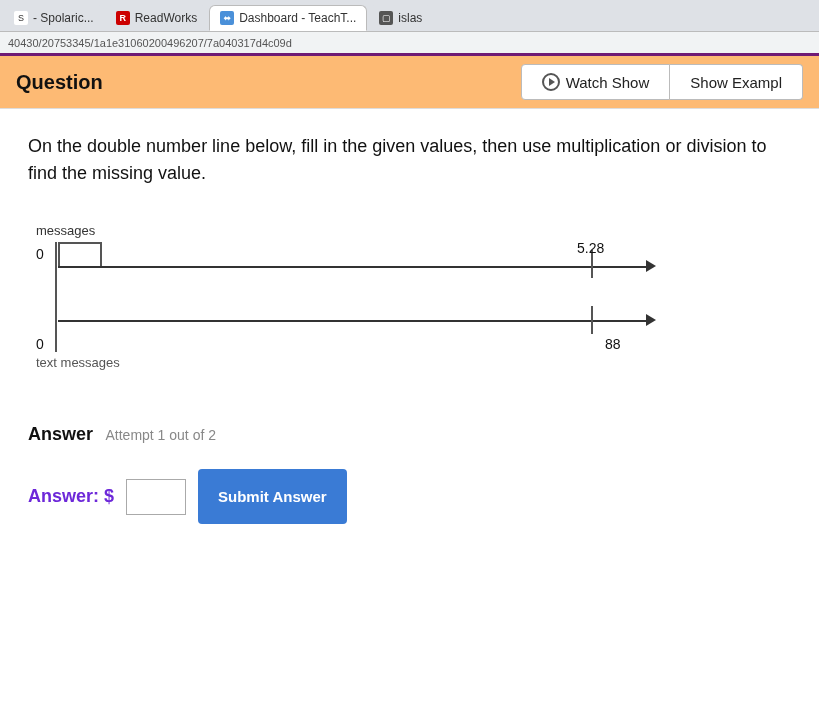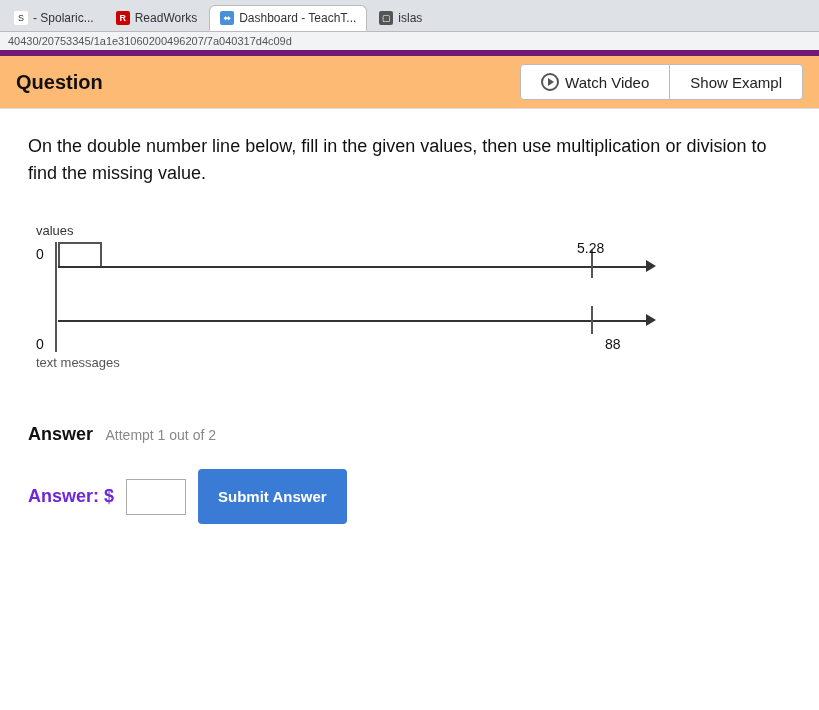--- a/index.html
+++ b/index.html
@@ -55,21 +55,21 @@
 
     
     .address-bar {
       background: #f1f3f4;
       height: 24px;
       display: flex;
       align-items: center;
       padding: 0 8px;
       font-size: 11px;
       color: #555;
-      border-bottom: 6px solid #701a75;
+      border-bottom: 3px solid #701a75;
     }
 
     
     .main-toolbar {
       display: flex;
       align-items: center;
       justify-content: space-between;
       padding: 8px 16px;
       border-bottom: 1px solid #ddd;
       background: #fdba74;
@@ -233,35 +233,35 @@
   <span>40430/20753345/1a1e31060200496207/7a040317d4c09d</span>
 </div>
 
 <div class="main-toolbar">
   <div class="toolbar-left">Question</div>
   <div class="toolbar-right">
     <button class="watch-video-btn">
       <span class="play-icon">
         <span class="play-triangle"></span>
       </span>
-      <span>Watch Video</span>
+      <span>Watch Show</span>
     </button>
     <button class="show-example-btn">
       <span>Show Exampl</span>
     </button>
   </div>
 </div>
 
 <div class="content">
 
 
   <p class="instruction-text">On the double number line below, fill in the given values, then use multiplication or division to find the missing value.</p>
 
   <div class="number-line-container">
-    <div class="line-label">values</div>
+    <div class="line-label">messages</div>
 
     <div style="position:relative; width:660px; height:160px;">
 
       <div class="bracket-line"></div>
 
       <div style="position:absolute; top:0; left:0; width:100%; height:50px;">
         <span style="position:absolute; left:0; top:6px; font-size:14px; color:#111;">0</span>
 
         <div style="position:absolute; left:22px; top:2px; width:44px; height:26px; border:2px solid #555; background:#fff;"></div>
 

